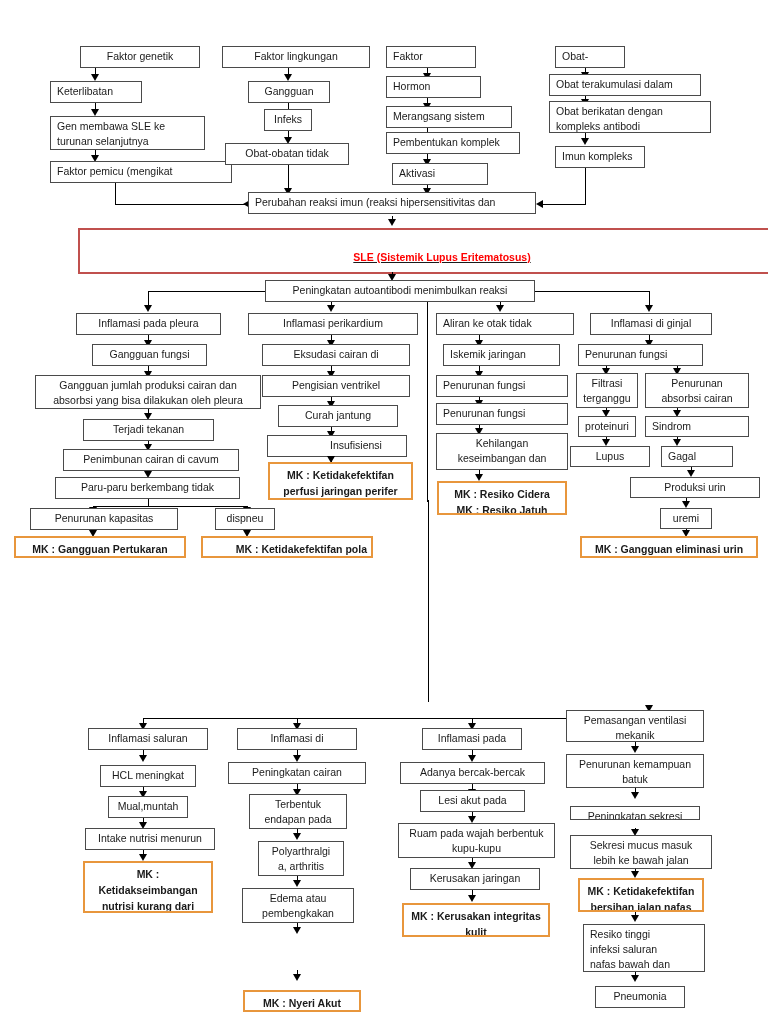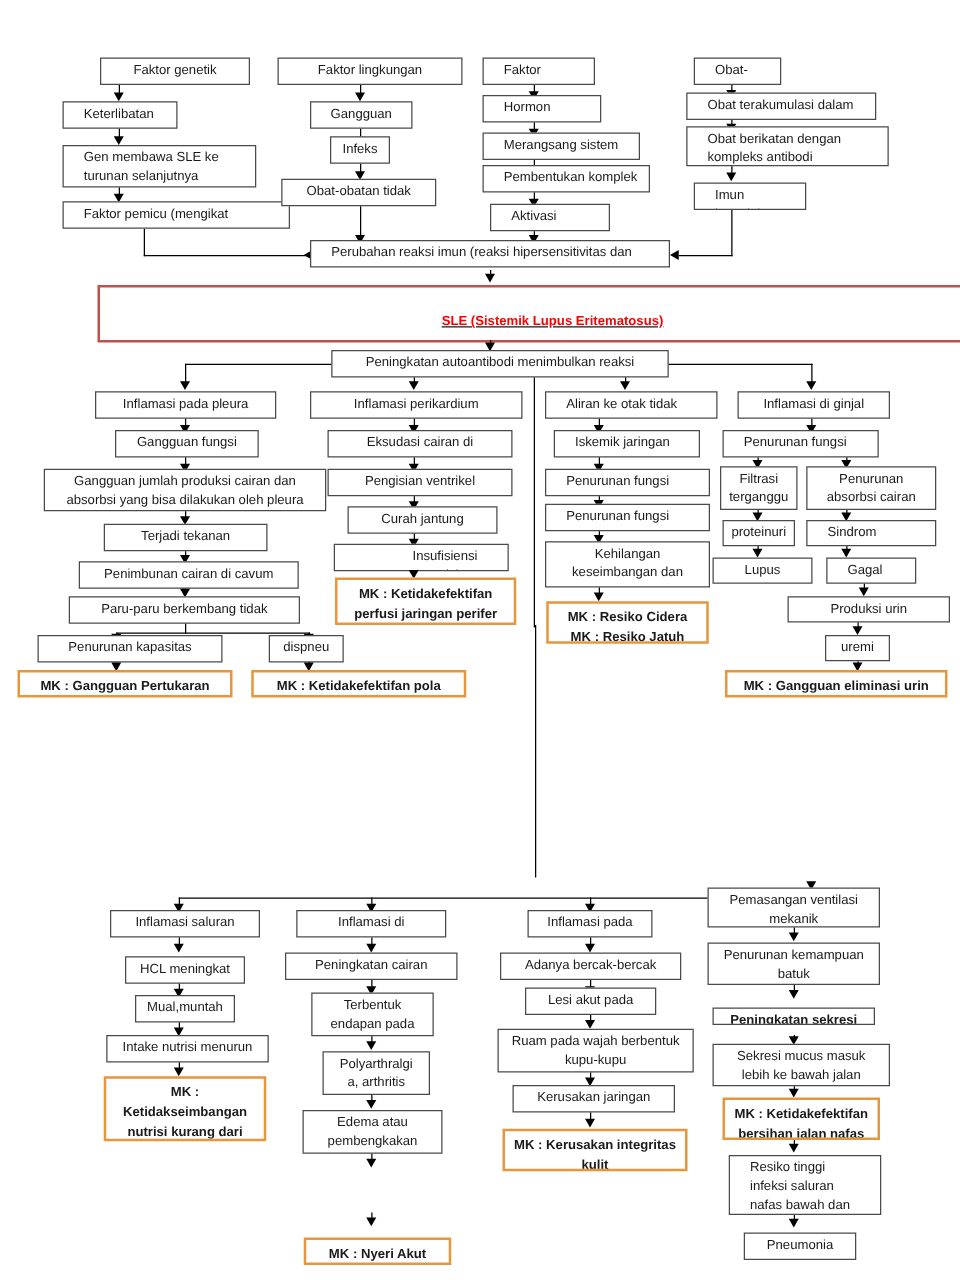--- a/index.html
+++ b/index.html
@@ -23,21 +23,21 @@
     background:#ffffff;
     color:#1a1a1a;
     font-size:10.5px;
     line-height:15px;
     text-align:center;
     padding:2px 4px 0 4px;
     overflow:hidden;
     white-space:pre-line;
     display:block;
   }
-  .node.left{text-align:left;padding-left:16px;}
+  .node.left{text-align:left;padding-left:6px;}
   
   .mk{
     border:2px solid #E8963C;
     font-weight:bold;
     font-size:10.5px;
     line-height:16px;
     padding-top:3px;
   }
   
   .sle{
@@ -190,21 +190,21 @@
   <div class="vline" style="left:247px;top:506px;height:5px;"></div>
   <div class="arrow-d" style="left:242.5px;top:507px;"></div>
   <div class="node" style="left:30px;top:508px;width:148px;height:22px;">Penurunan kapasitas</div>
   <div class="vline" style="left:93px;top:530px;height:5px;"></div>
   <div class="arrow-d" style="left:88.5px;top:530px;"></div>
   <div class="node mk" style="left:14px;top:536px;width:172px;height:22px;">MK : Gangguan Pertukaran</div>
 
   <div class="node" style="left:215px;top:508px;width:60px;height:22px;">dispneu</div>
   <div class="vline" style="left:247px;top:530px;height:5px;"></div>
   <div class="arrow-d" style="left:242.5px;top:530px;"></div>
-  <div class="node mk" style="left:201px;top:536px;width:172px;height:22px;">MK : Ketidakefektifan pola</div>
+  <div class="node mk" style="left:201px;top:536px;width:172px;height:22px;text-align:right;">MK : Ketidakefektifan pola</div>
 
   <div class="node" style="left:248px;top:313px;width:170px;height:22px;">Inflamasi perikardium</div>
   <div class="vline" style="left:331px;top:335px;height:7px;"></div>
   <div class="arrow-d" style="left:326.5px;top:340px;"></div>
   <div class="node" style="left:262px;top:344px;width:148px;height:22px;">Eksudasi cairan di</div>
   <div class="vline" style="left:331px;top:366px;height:7px;"></div>
   <div class="arrow-d" style="left:326.5px;top:371px;"></div>
   <div class="node" style="left:262px;top:375px;width:148px;height:22px;">Pengisian ventrikel</div>
   <div class="vline" style="left:331px;top:397px;height:7px;"></div>
   <div class="arrow-d" style="left:326.5px;top:401px;"></div>
@@ -340,21 +340,21 @@
 kulit</div>
 
   <div class="node" style="left:566px;top:710px;width:138px;height:32px;">Pemasangan ventilasi
 mekanik</div>
   <div class="vline" style="left:635px;top:742px;height:7px;"></div>
   <div class="arrow-d" style="left:630.5px;top:746px;"></div>
   <div class="node" style="left:566px;top:754px;width:138px;height:34px;">Penurunan kemampuan
 batuk</div>
   <div class="vline" style="left:635px;top:788px;height:7px;"></div>
   <div class="arrow-d" style="left:630.5px;top:792px;"></div>
-  <div class="node" style="left:570px;top:806px;width:130px;height:14px;font-weight:bold;">Peningkatan sekresi</div>
+  <div class="node" style="left:570px;top:806px;width:130px;height:14px;">Peningkatan sekresi</div>
   <div class="vline" style="left:635px;top:828px;height:6px;"></div>
   <div class="arrow-d" style="left:630.5px;top:829px;"></div>
   <div class="node" style="left:570px;top:835px;width:142px;height:34px;">Sekresi mucus masuk
 lebih ke bawah jalan</div>
   <div class="vline" style="left:635px;top:869px;height:6px;"></div>
   <div class="arrow-d" style="left:630.5px;top:871px;"></div>
   <div class="node mk" style="left:578px;top:878px;width:126px;height:34px;">MK : Ketidakefektifan
 bersihan jalan nafas</div>
   <div class="vline" style="left:635px;top:912px;height:7px;"></div>
   <div class="arrow-d" style="left:630.5px;top:915px;"></div>

